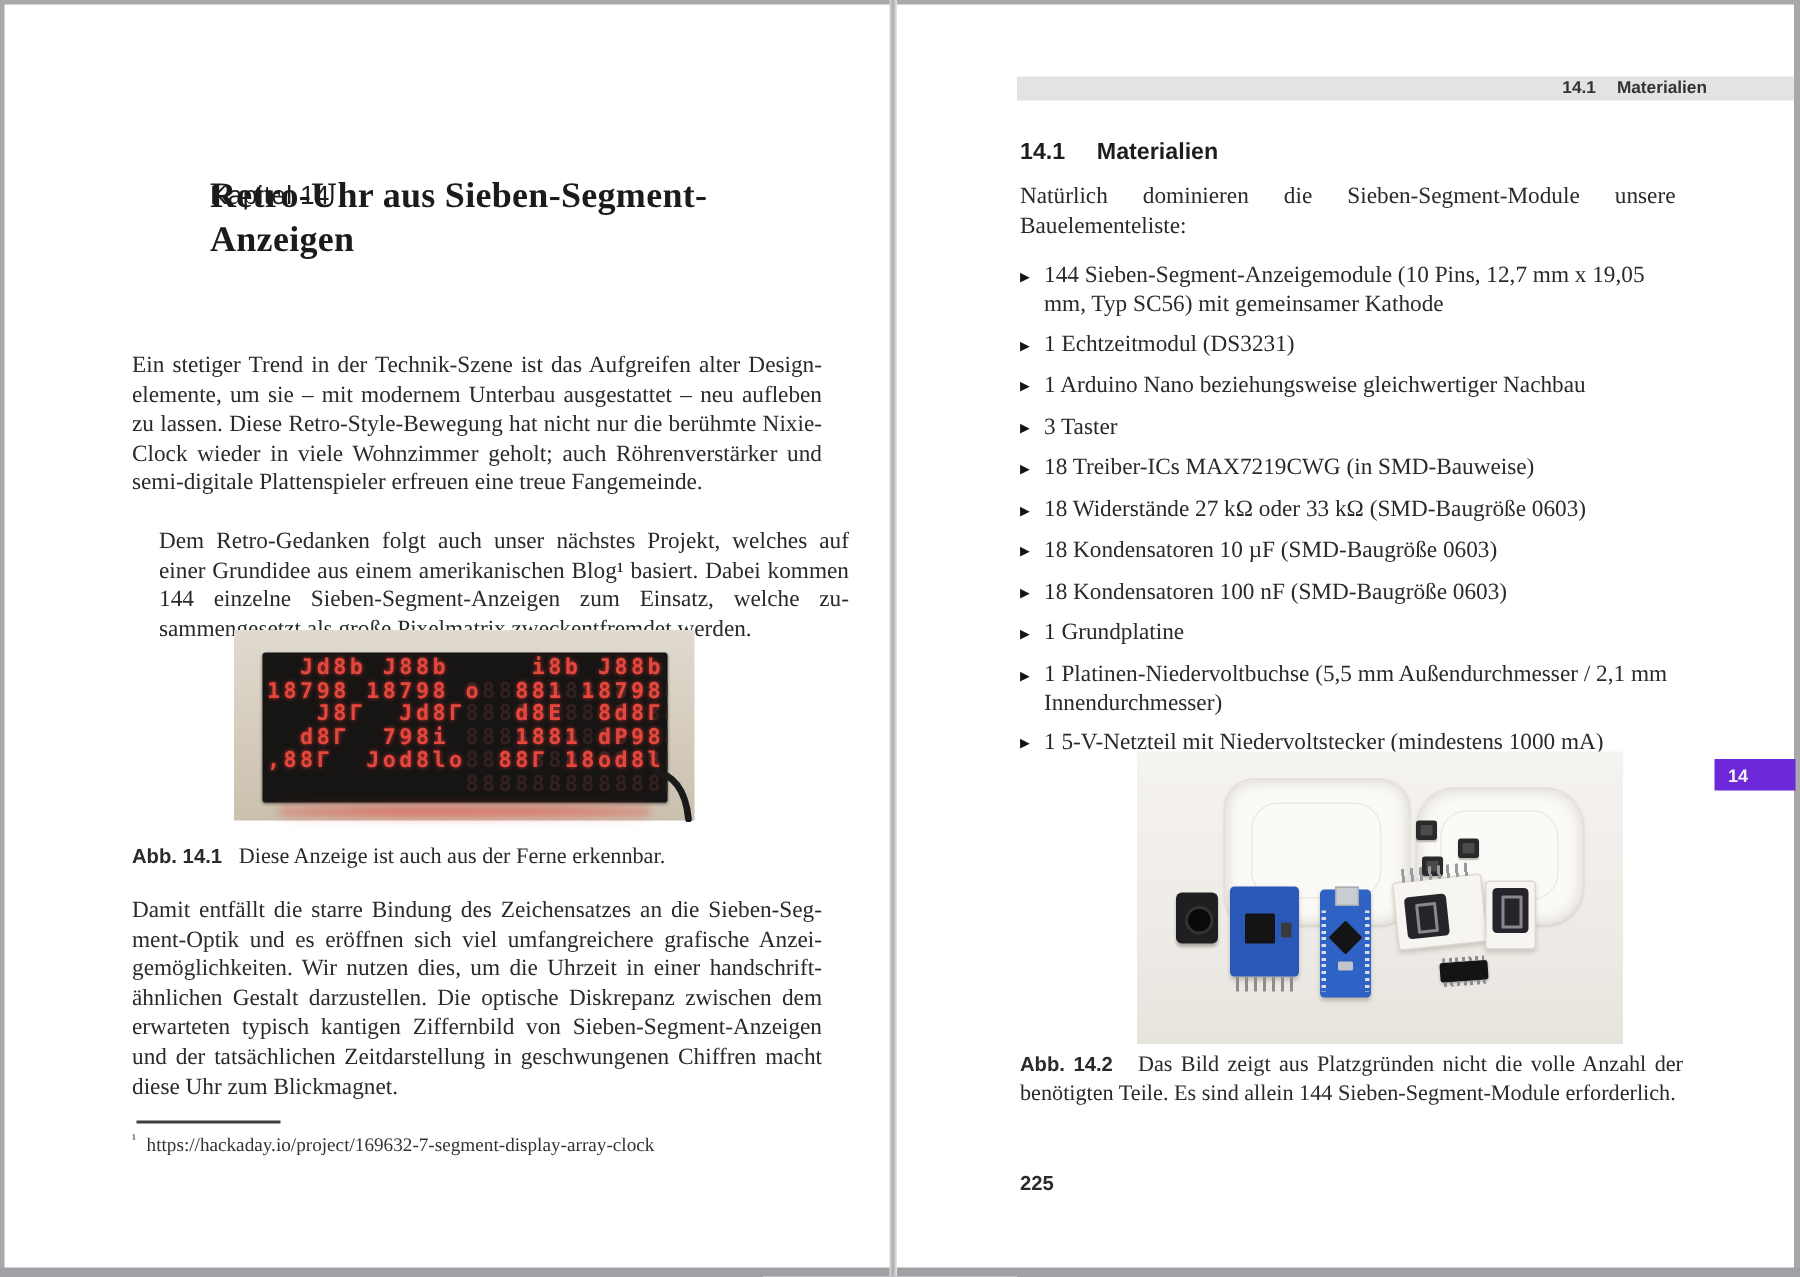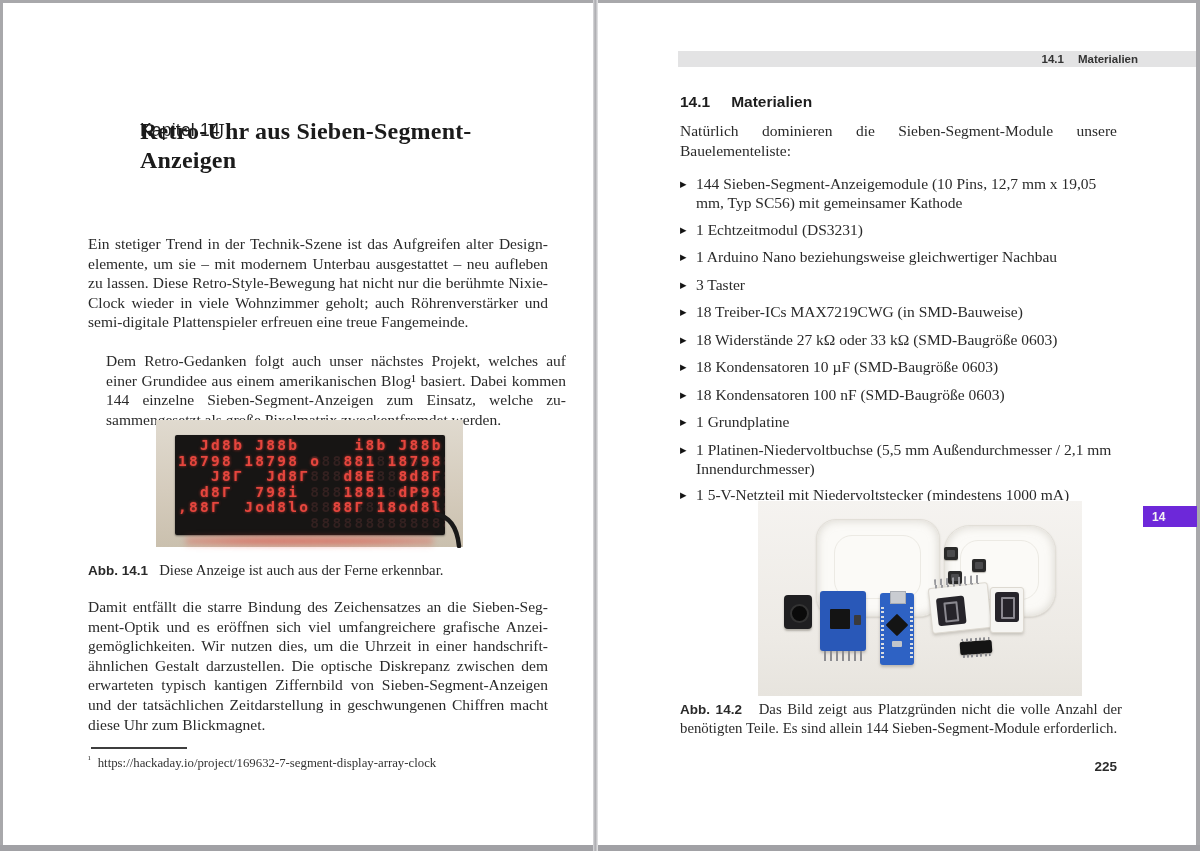--- a/index.html
+++ b/index.html
@@ -87,21 +87,21 @@
            background:#0a0a0a;border:2px solid #333;}
   .pcb{background:#2958b8;border-radius:3px;box-shadow:0 2px 3px rgba(130,125,115,.45);}
   .chip{position:absolute;background:#141414;border-radius:1px;}
   .usb{position:absolute;background:#c9ccd1;border:1px solid #a9adb3;}
   .pinrow-v{background:repeating-linear-gradient(180deg,#d9b55e 0 2px,transparent 2px 5px);}
   .smd-ic{background:#141414;border-radius:2px;box-shadow:0 1px 2px rgba(120,115,105,.5);}
   .smd-ic:before,.smd-ic:after{content:"";position:absolute;left:2px;right:2px;height:3px;
         background:repeating-linear-gradient(90deg,#8d8d91 0 2px,transparent 2px 4.4px);display:block;}
   .smd-ic:before{top:-3px;} .smd-ic:after{bottom:-3px;}
 
-  .page-number{left:82px;top:756px;width:437px;text-align:right;font-size:13.5px;
+  .page-number{left:82px;top:778px;width:437px;text-align:left;font-size:13.5px;
                font-weight:bold;color:#2b2b2b;}
   .thumb-tab{left:545px;top:503px;width:54px;height:21px;background:#6d28d9;
              color:#f4f4f4;font-size:12px;font-weight:bold;display:flex;align-items:center;
              padding-left:9px;box-sizing:border-box;}
 </style>
 </head>
 <body>
 
 <div class="spread">
   <div class="edge top"></div>

